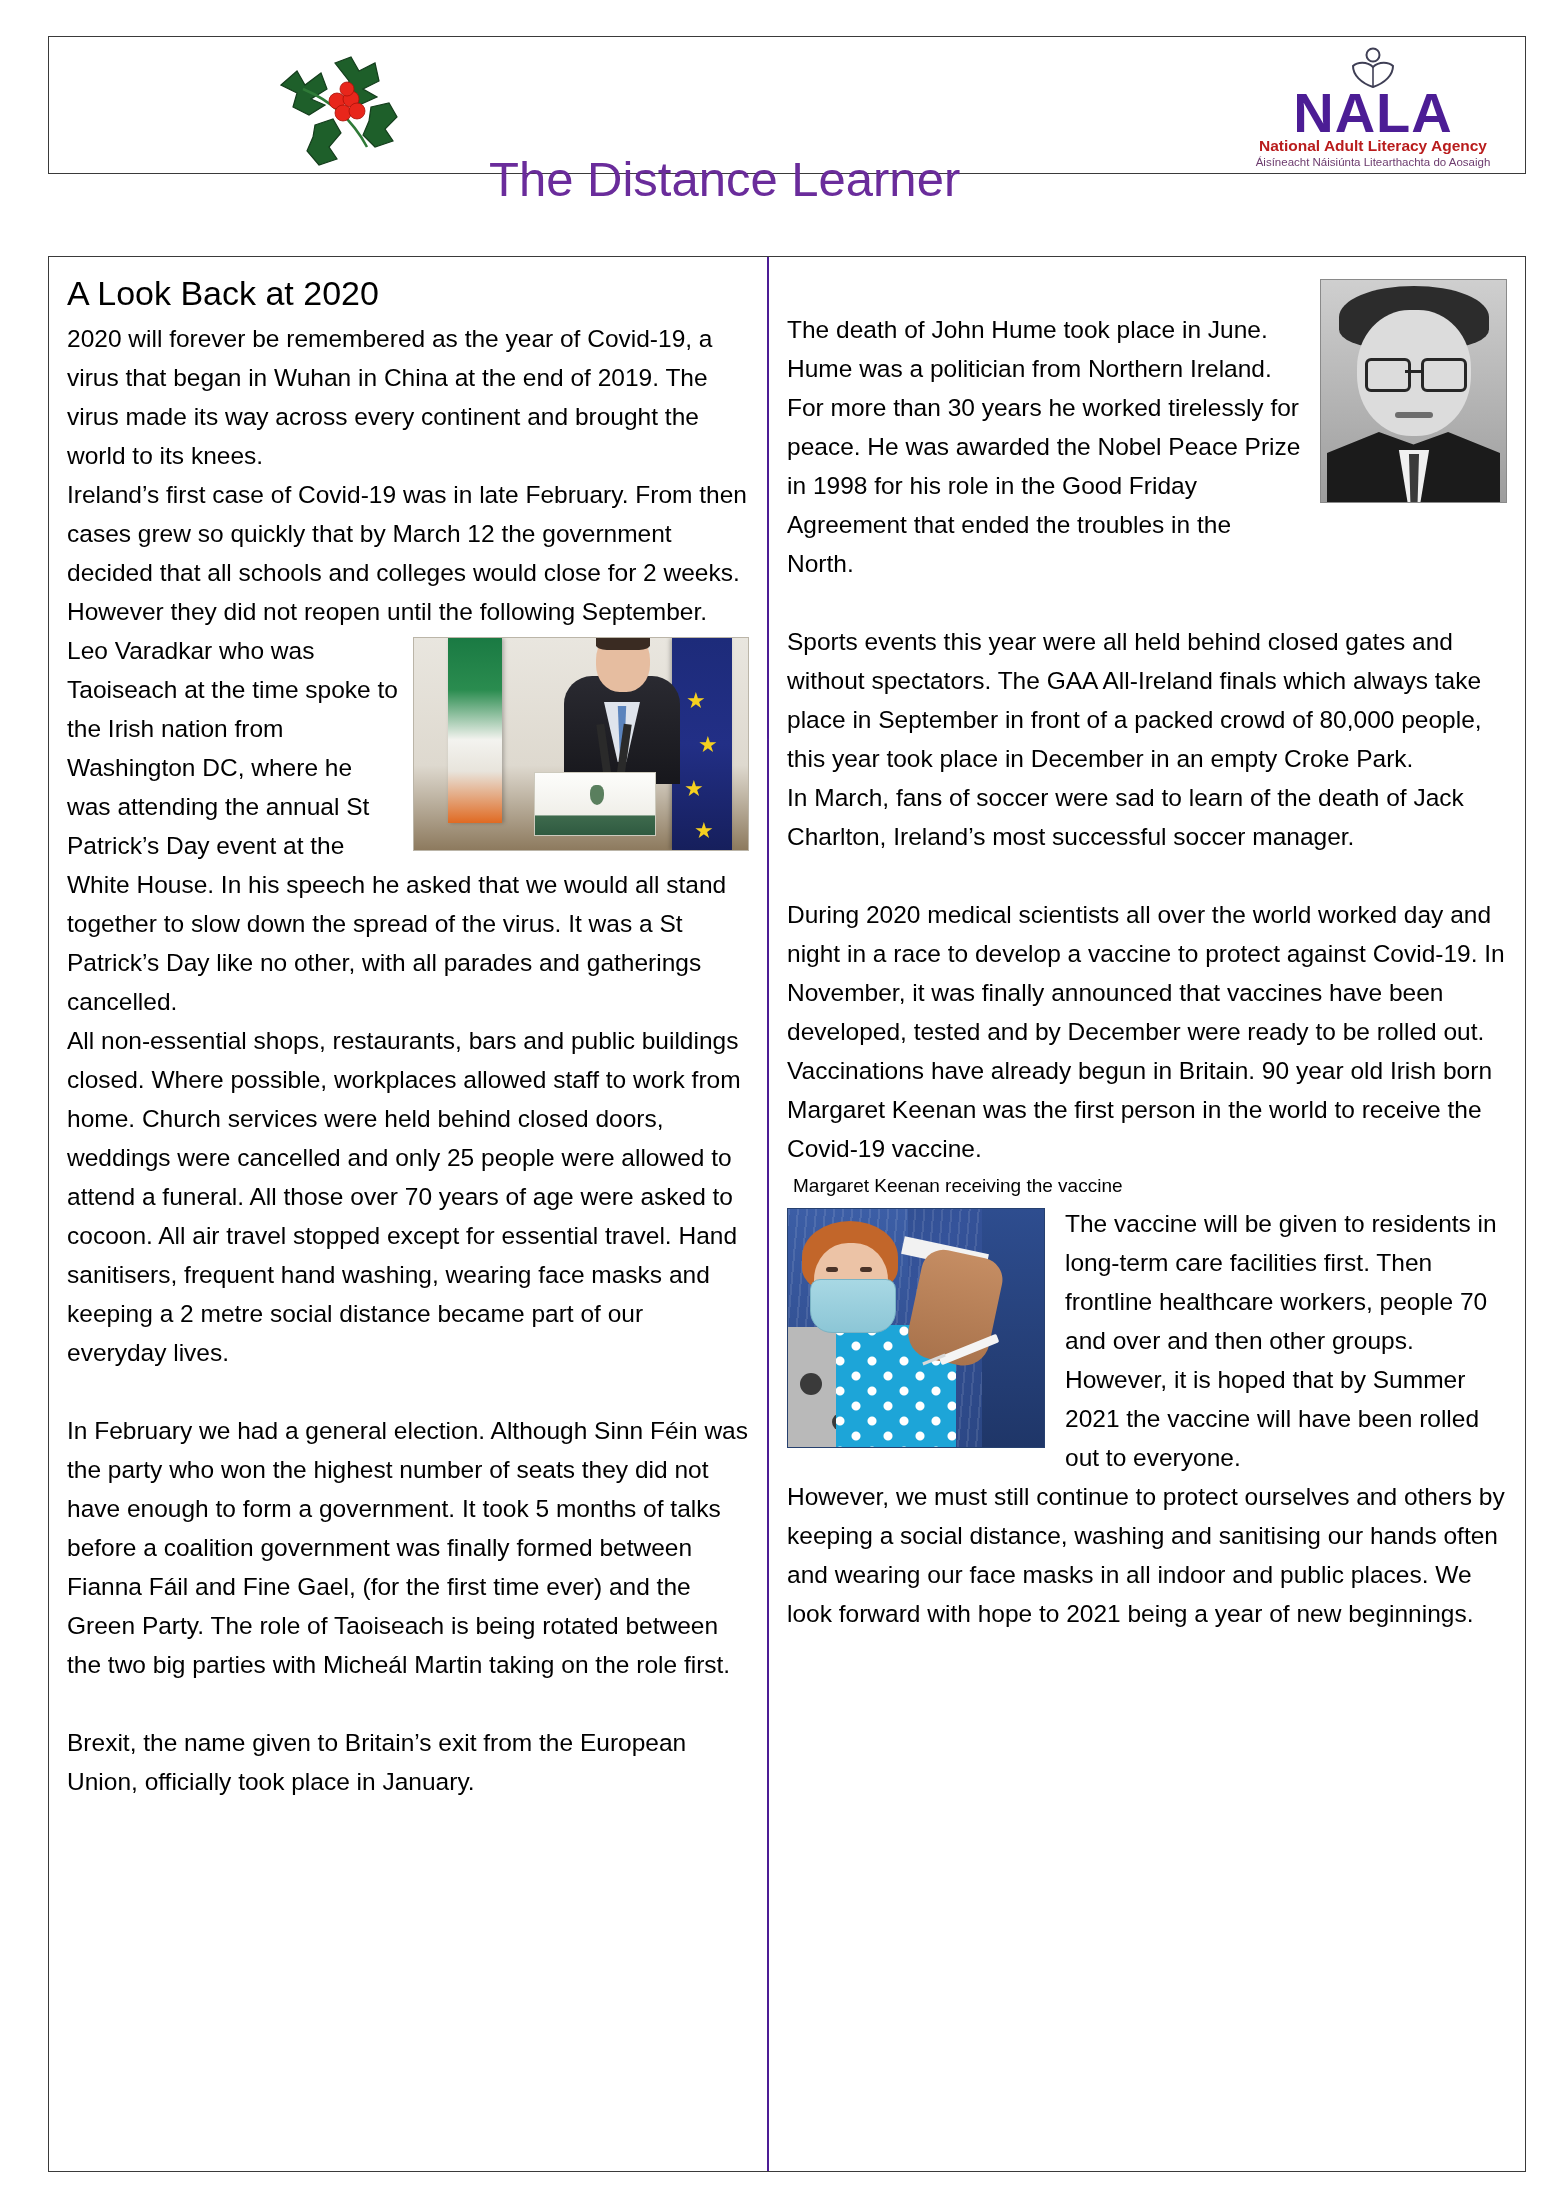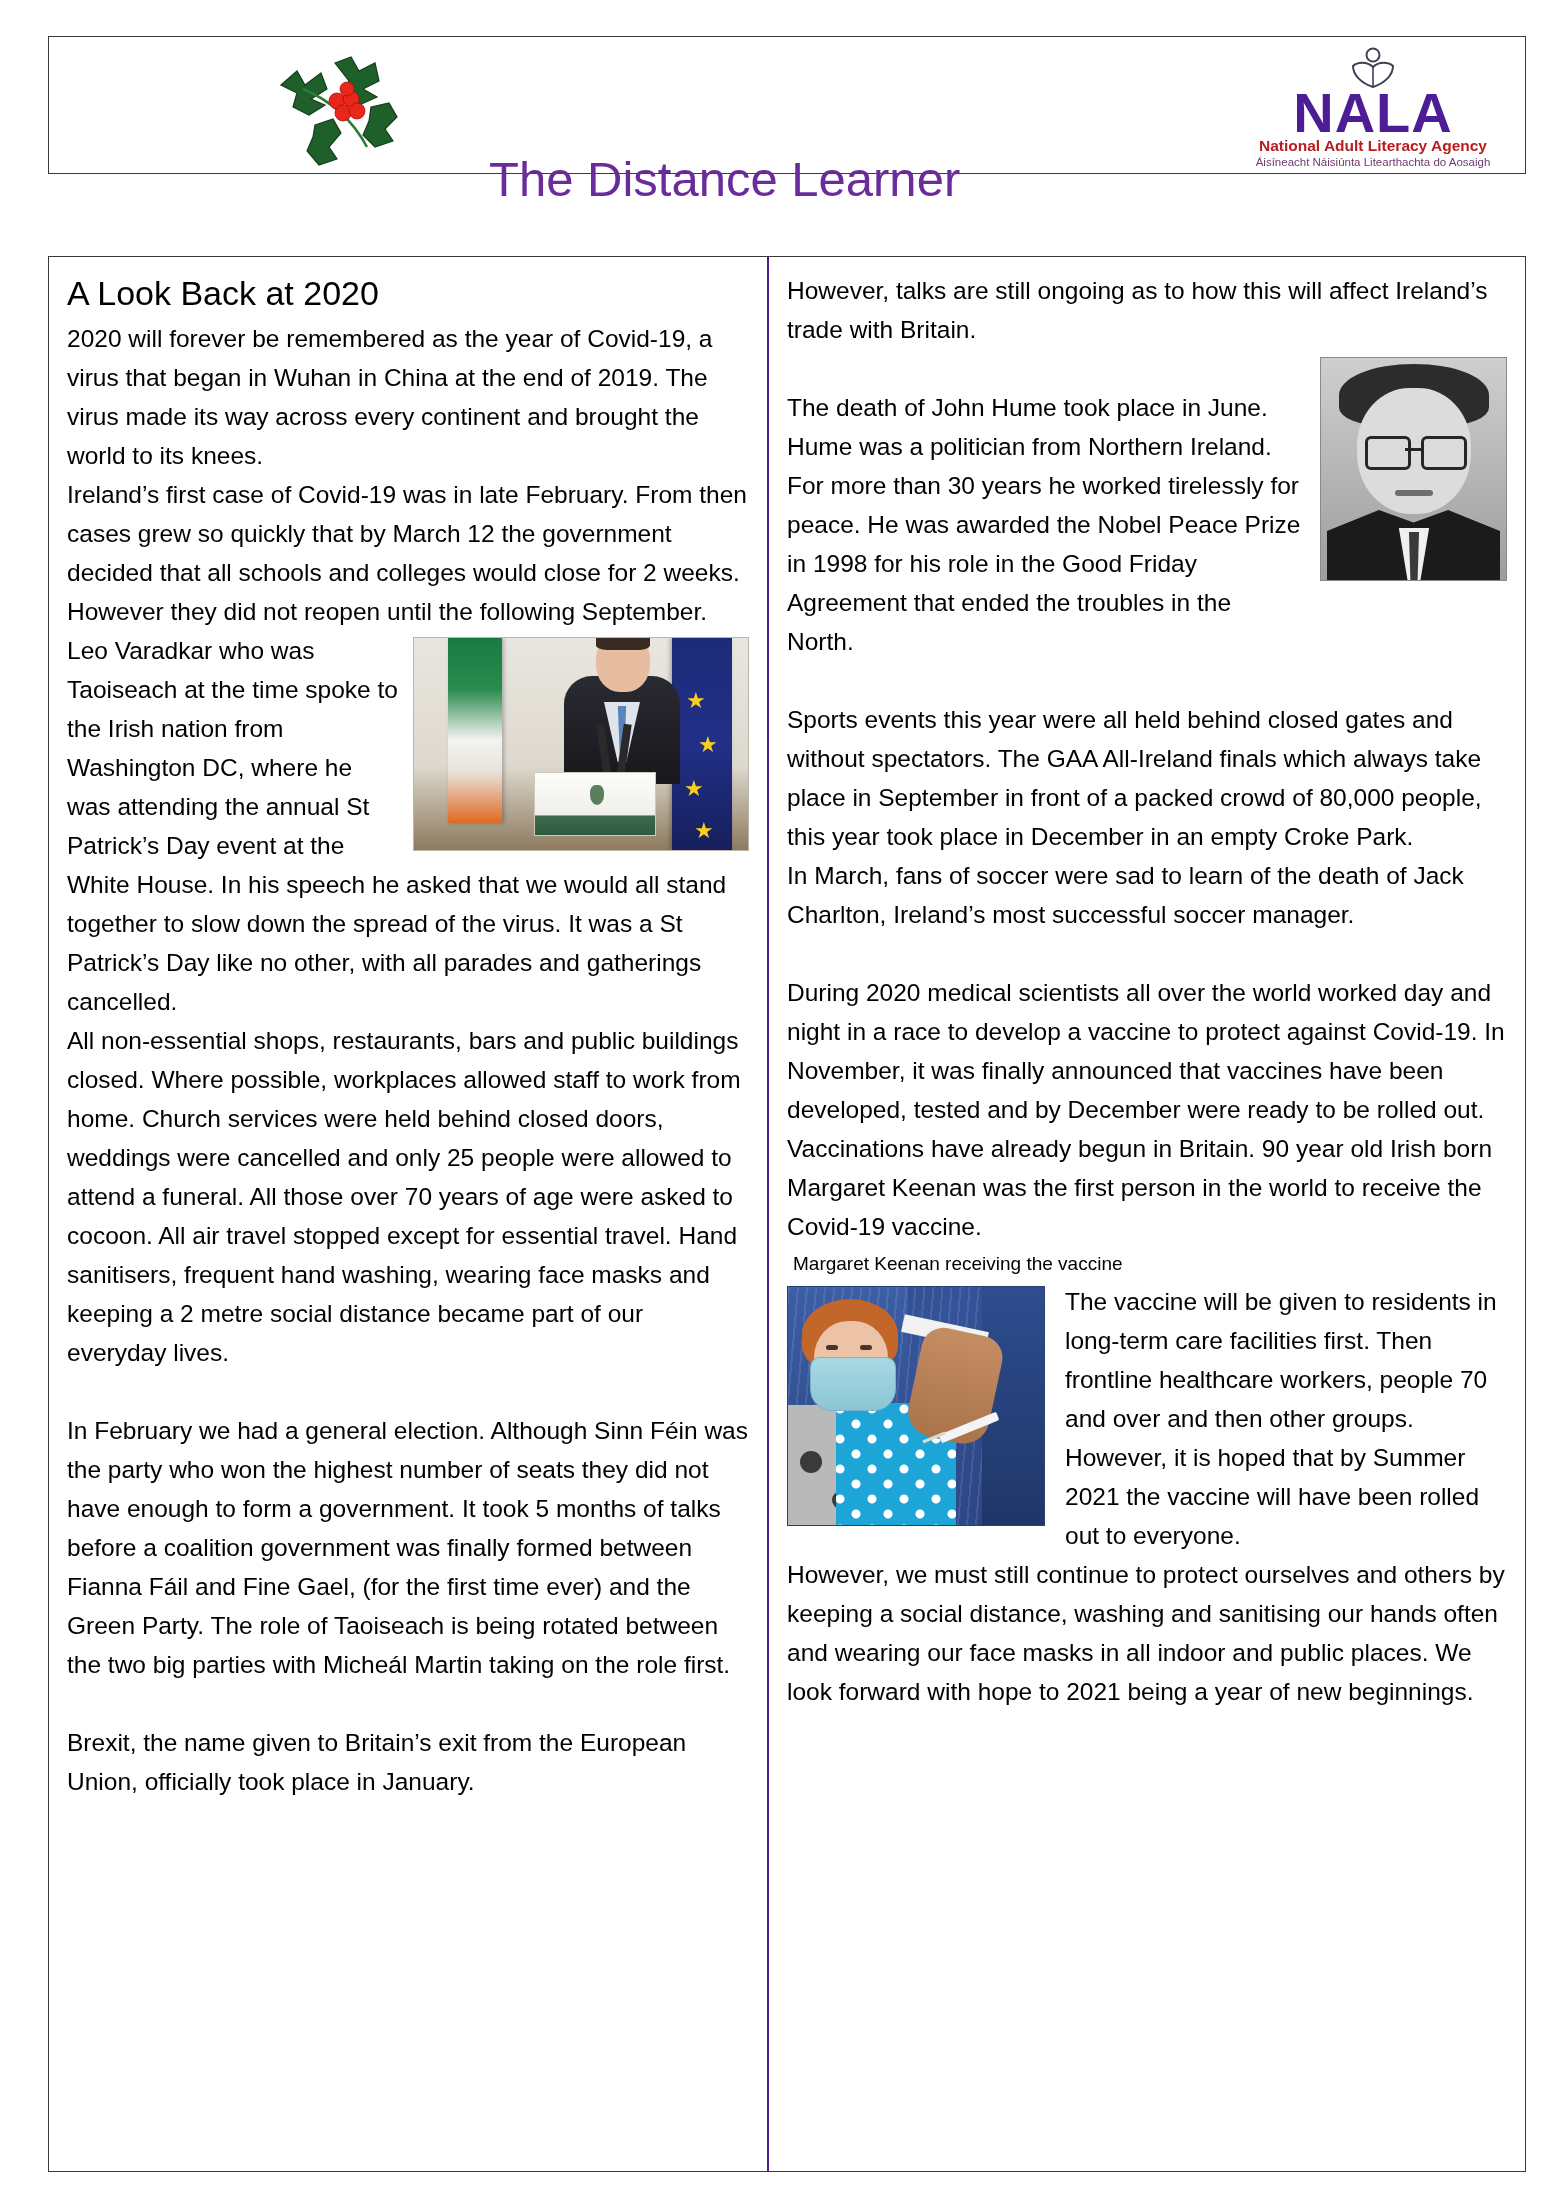--- a/index.html
+++ b/index.html
@@ -365,21 +365,20 @@
       </div>
 
       <p class="body-text">Leo Varadkar who was Taoiseach at the time spoke to the Irish nation from Washington DC, where he was attending the annual St Patrick’s Day event at the White House. In his speech he asked that we would all stand together to slow down the spread of the virus. It was a St Patrick’s Day like no other, with all parades and gatherings cancelled.</p>
       <p class="body-text">All non-essential shops, restaurants, bars and public buildings closed. Where possible, workplaces allowed staff to work from home. Church services were held behind closed doors, weddings were cancelled and only 25 people were allowed to attend a funeral. All those over 70 years of age were asked to cocoon. All air travel stopped except for essential travel. Hand sanitisers, frequent hand washing, wearing face masks and keeping a 2 metre social distance became part of our everyday lives.</p>
       <p class="body-text gap">In February we had a general election. Although Sinn Féin was the party who won the highest number of seats they did not have enough to form a government. It took 5 months of talks before a coalition government was finally formed between Fianna Fáil and Fine Gael, (for the first time ever) and the Green Party. The role of Taoiseach is being rotated between the two big parties with Micheál Martin taking on the role first.</p>
       <p class="body-text gap">Brexit, the name given to Britain’s exit from the European Union, officially took place in January.</p>
     </div>
 
     <div class="col col-right">
 
-      <p class="body-text">However, talks are still ongoing as to how this will affect Ireland’s trade with Britain.</p>
 
       <div class="pic pic-hume">
         <div class="h-hair"></div>
         <div class="h-face"></div>
         <div class="h-glass-l"></div>
         <div class="h-glass-r"></div>
         <div class="h-bridge"></div>
         <div class="h-mouth"></div>
         <div class="h-suit"></div>
         <div class="h-shirt"></div>

